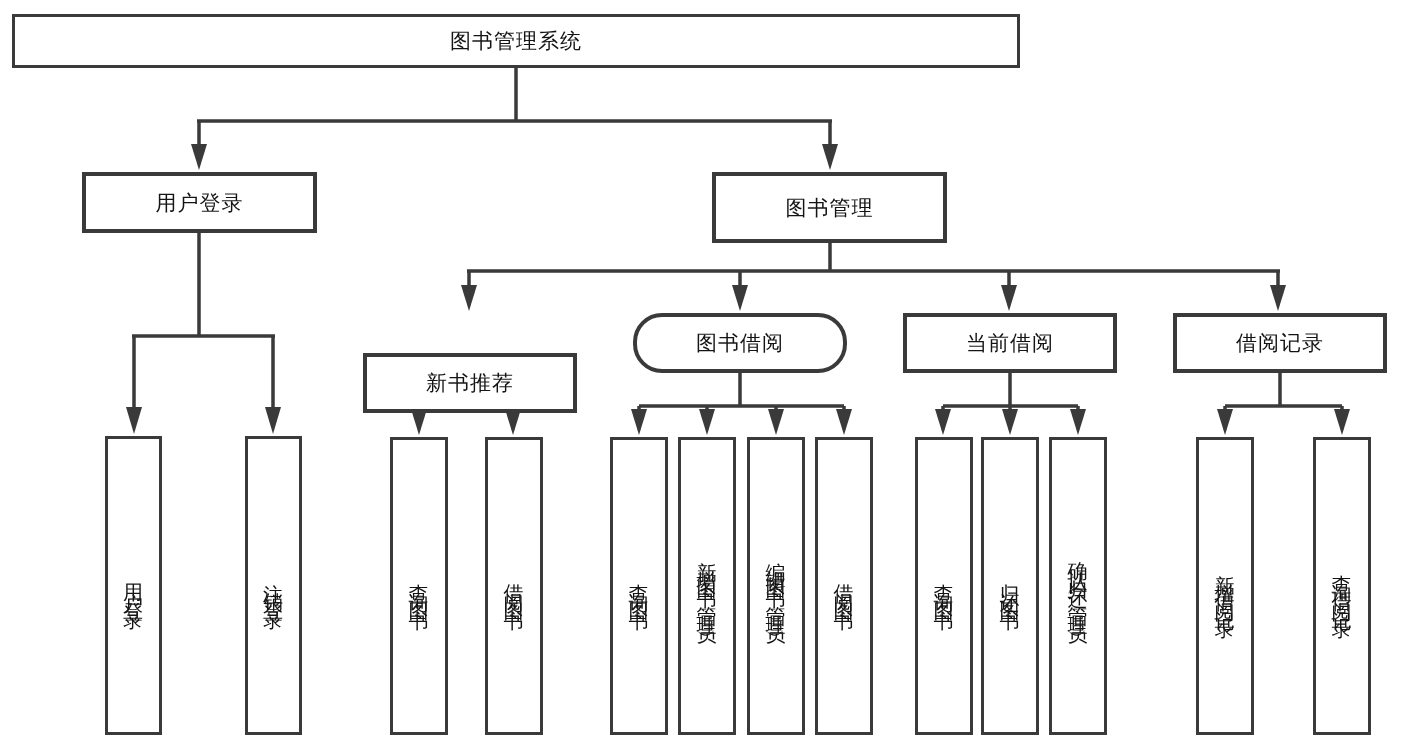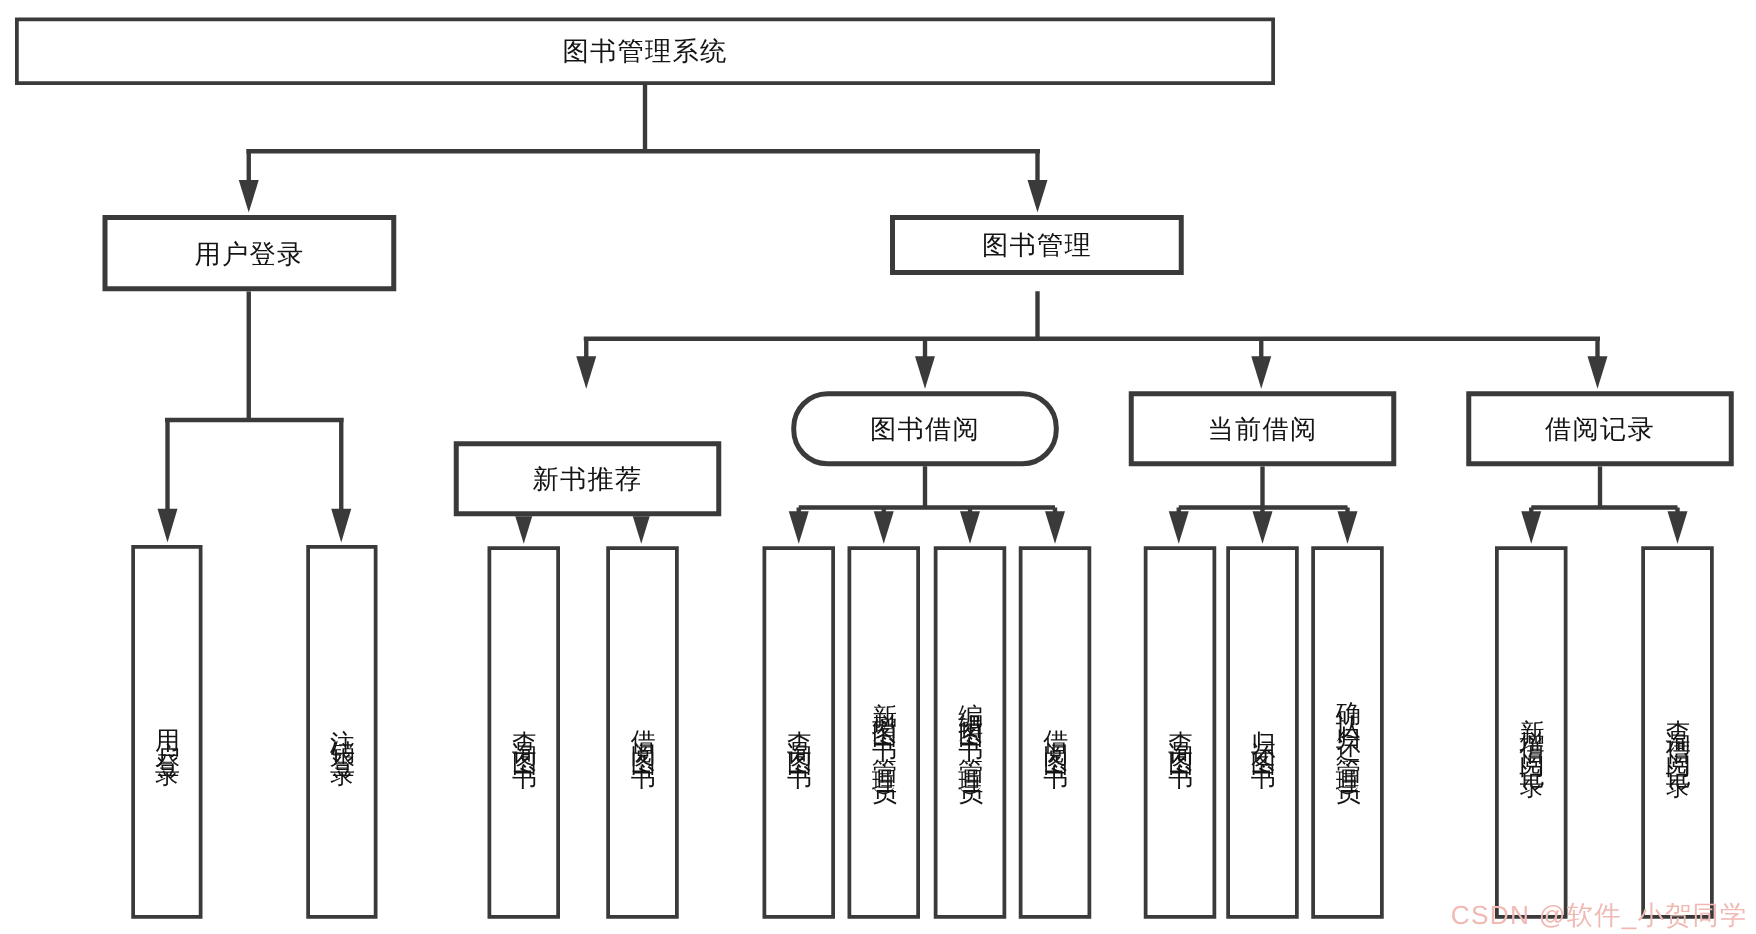--- a/index.html
+++ b/index.html
@@ -102,21 +102,21 @@
     </g>
   </svg>
 
   <div class="node h lvl1" style="left:12px; top:14px; width:1008px; height:54px;">
     <span>图书管理系统</span>
   </div>
 
   <div class="node h lvl2" style="left:82px; top:172px; width:235px; height:61px;">
     <span>用户登录</span>
   </div>
-  <div class="node h lvl2" style="left:712px; top:172px; width:235px; height:48px;">
+  <div class="node h lvl2" style="left:712px; top:172px; width:235px; height:71px;">
     <span>图书管理</span>
   </div>
 
   <div class="node h lvl2" style="left:363px; top:313px; width:214px; height:60px;margin-top:40px;">
     <span>新书推荐</span>
   </div>
   <div class="node h lvl2" style="left:633px; top:313px; width:214px; height:60px;border-radius:29px;">
     <span>图书借阅</span>
   </div>
   <div class="node h lvl2" style="left:903px; top:313px; width:214px; height:60px;">
@@ -163,15 +163,14 @@
     <span>确认归还（管理员）</span>
   </div>
 
   <div class="node v" style="left:1196px; top:437px; width:58px; height:298px;">
     <span>新增借阅记录</span>
   </div>
   <div class="node v" style="left:1313px; top:437px; width:58px; height:298px;">
     <span>查询借阅记录</span>
   </div>
 
-  <div class="watermark">CSDN @软件_小贺同学</div>
 
 </div>
 
 </body></html>

